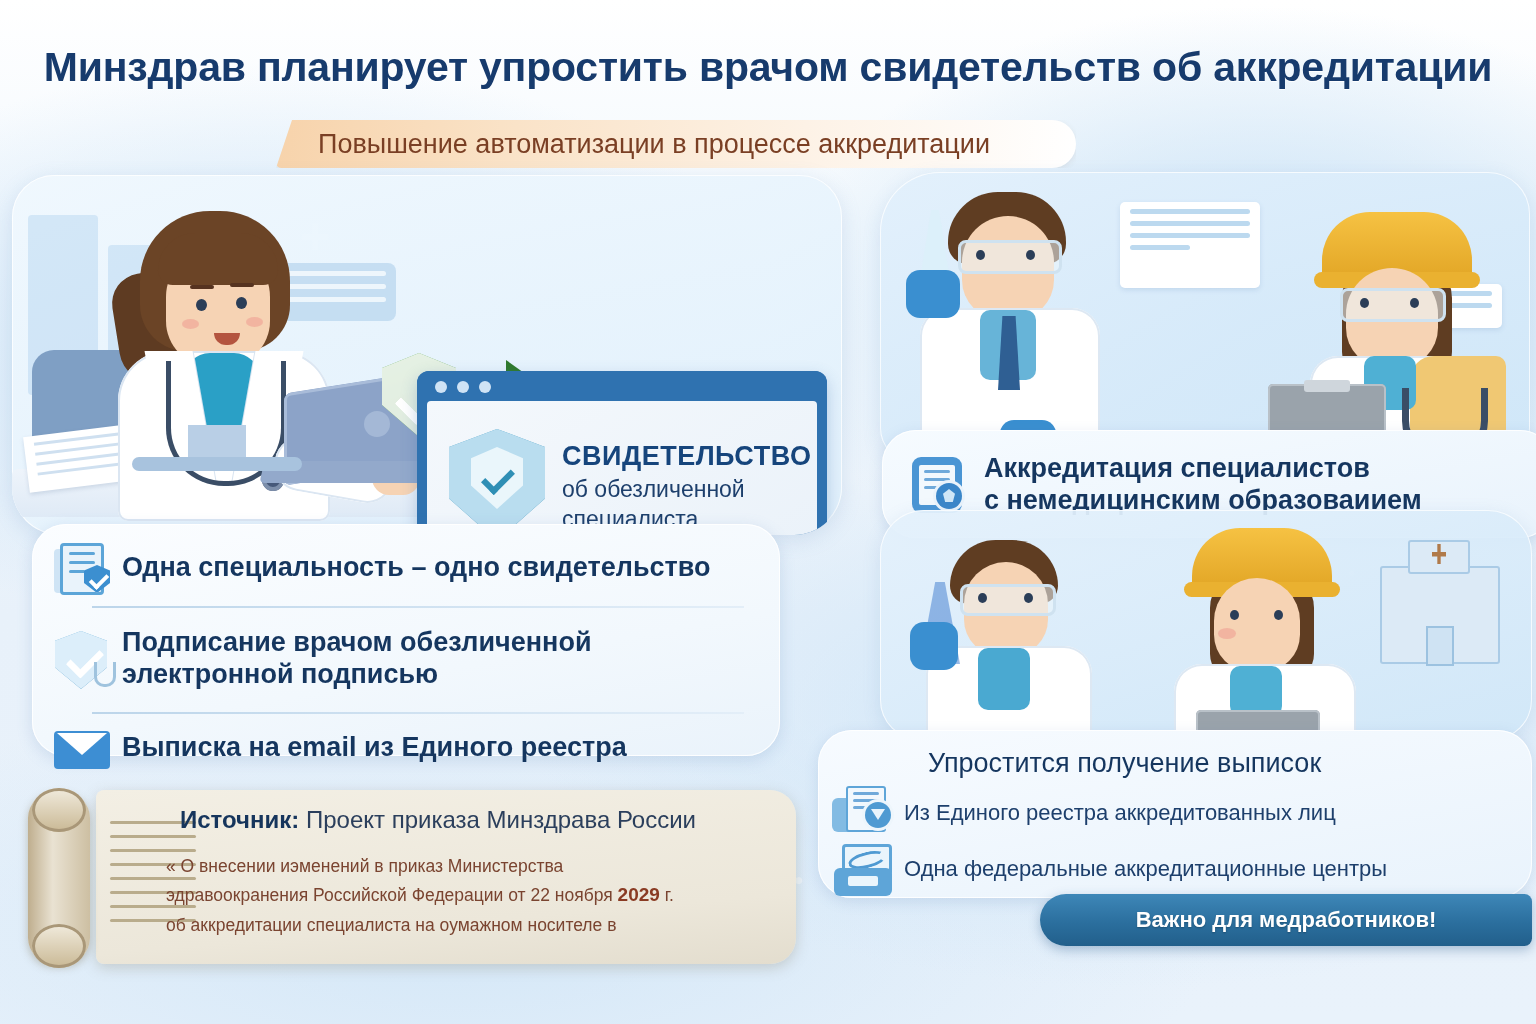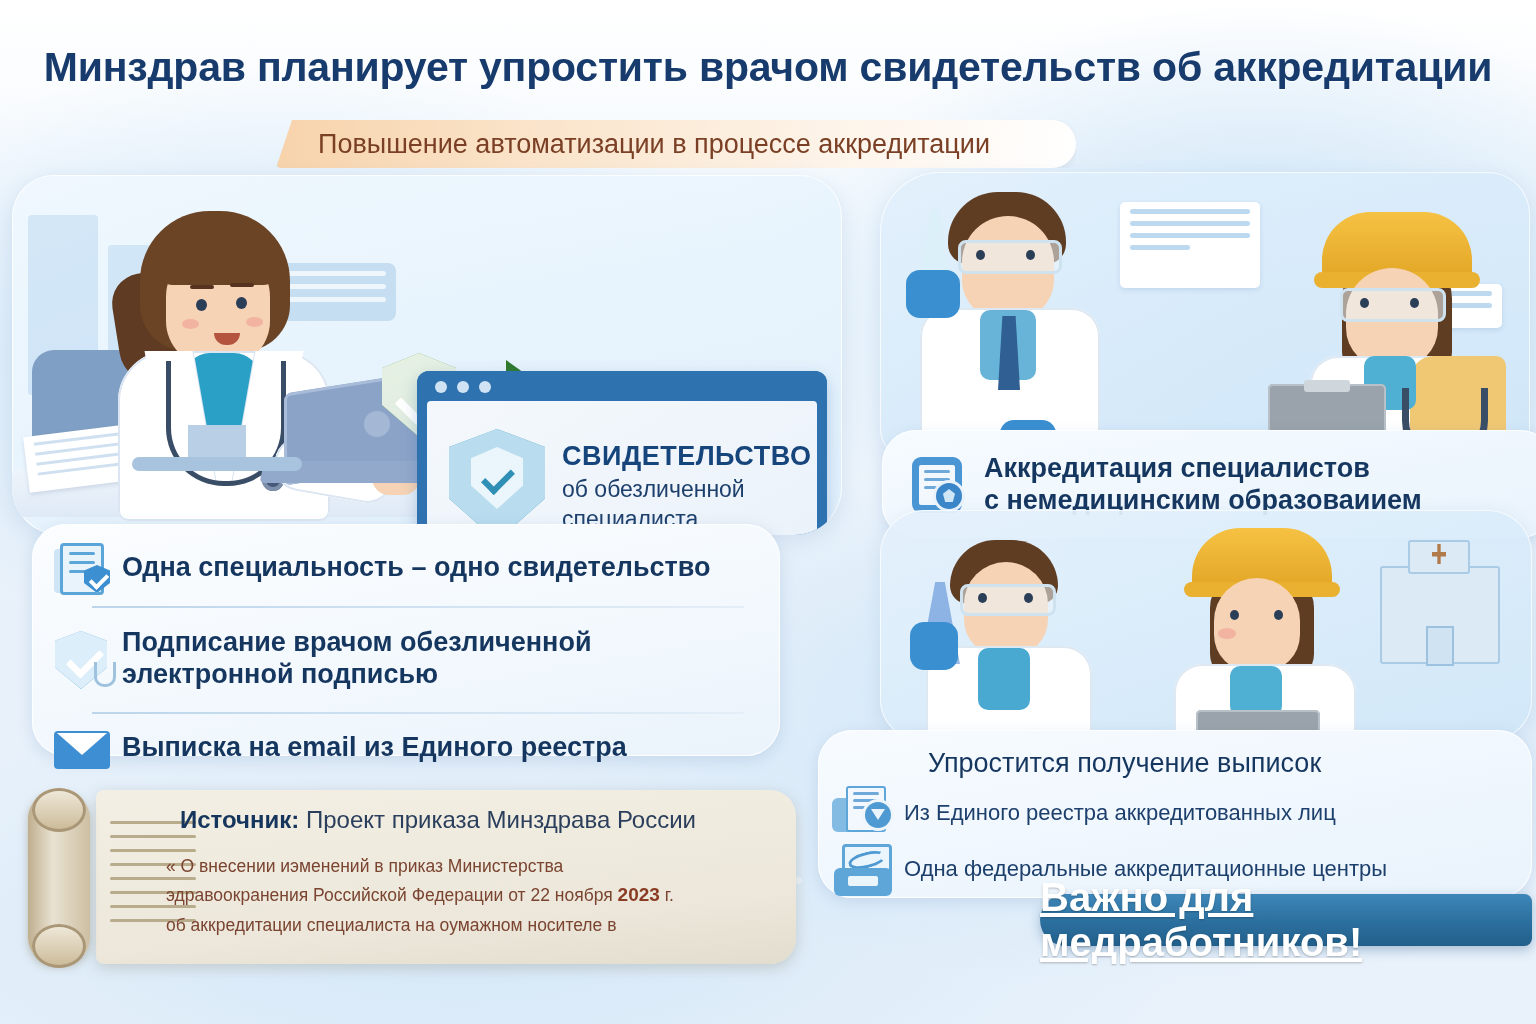--- a/index.html
+++ b/index.html
@@ -228,21 +228,21 @@
   .ic-prn-wave{position:absolute;left:16px;top:14px;width:32px;height:10px;border:3px solid #4f9ad2;
     border-radius:50%;border-right-color:transparent;transform:rotate(-14deg);}
   .ic-prn-body{position:absolute;left:2px;top:30px;width:58px;height:28px;background:#5ea5d8;border-radius:6px;}
   .ic-prn-slot{position:absolute;left:16px;top:38px;width:30px;height:10px;background:#eaf5fc;border-radius:2px;}
 
   .cta{position:absolute;left:1040px;top:894px;width:492px;height:52px;
     background:linear-gradient(180deg,#3e87b8 0%,#2b6f9e 55%,#225f8b 100%);
     border-radius:28px 8px 8px 28px;
     box-shadow:0 4px 12px rgba(40,90,140,.35);
     display:flex;align-items:center;justify-content:center;}
-  .cta span{color:#fff;font-size:40px;font-weight:700;text-shadow:0 1px 2px rgba(0,0,0,.25);text-decoration:underline;}
+  .cta span{color:#fff;font-size:22px;font-weight:700;text-shadow:0 1px 2px rgba(0,0,0,.25);}
 
   
   .pp{position:absolute;}
   .pp .hd{position:absolute;background:#f6d3b4;border-radius:46px 46px 40px 40px;}
   .pp .hr{position:absolute;background:#5f3d22;border-radius:50px 50px 20px 20px;}
   .pp .bd{position:absolute;background:#fff;border-radius:28px 28px 6px 6px;box-shadow:inset 0 0 0 2px #dde8f3;}
   .pp .shirt{position:absolute;background:#4fb0d4;border-radius:10px;}
   .pp .gg{position:absolute;border:3px solid #cfe2f0;background:rgba(235,246,252,.55);border-radius:8px;}
   .pp .ey{position:absolute;width:9px;height:10px;background:#2b3e58;border-radius:50%;}
   .pp .hat{position:absolute;background:linear-gradient(180deg,#f6c243,#e0a323);border-radius:48px 48px 8px 8px;}
@@ -386,21 +386,21 @@
       <i></i>
   </div>
   <div class="src-head">
     <b>Источник:</b>
     <span>Проект приказа Минздрава России</span>
   </div>
   <div class="src-body">
     <div>« О внесении иэменений в приказ Министерства</div>
     <div>
       <span>эдравоокранения Российской Федерации от 22 ноября</span>
-      <span class="num">2023</span><span> г.</span>
+      <span class="num">2029</span><span> г.</span>
     </div>
     <div>об аккредитации специалиста на оумажном носителе в</div>
   </div>
 
   <div class="panel-right-top">
     <div class="doc-float" style="left:240px;top:30px;width:140px;height:86px;">
       <i></i>
         <i></i>
         <i></i>
         <i style="width:60px"></i>

